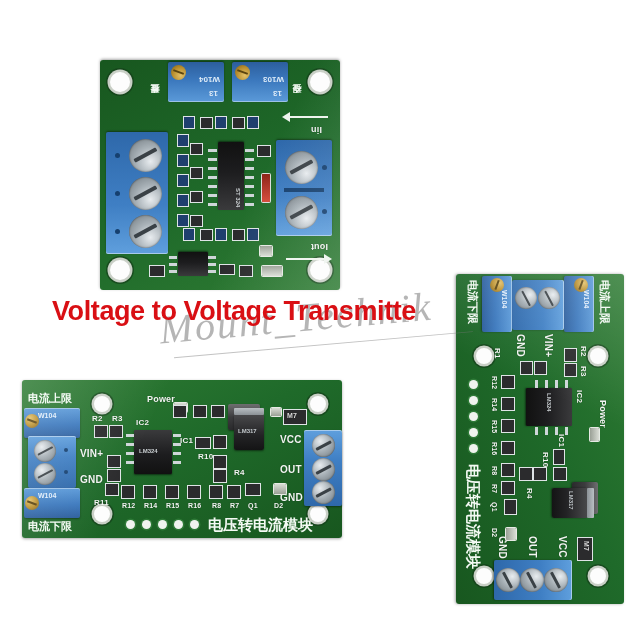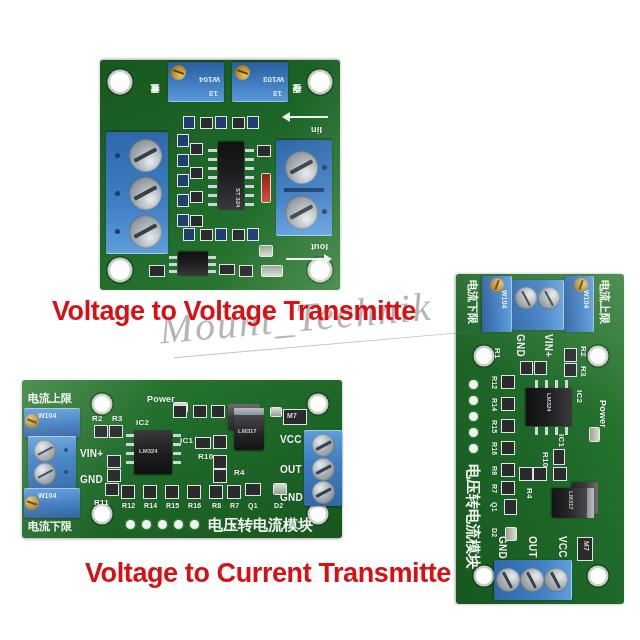--- a/index.html
+++ b/index.html
@@ -381,15 +381,14 @@
       <div class="cn" style="left:190px;top:142px;font-size:15px;">电压转电流模块</div>
     </div>
   </div>
 
   <div class="wm">
     <span>Mount_Technik</span>
     <div class="wmline"></div>
   </div>
 
   <div class="caption" id="cap-top">Voltage to Voltage Transmitte</div>
-  <div class="caption" id="cap-bottom">Voltage to Current Transmitte</div>
 
 </div>
 
 </body></html>

